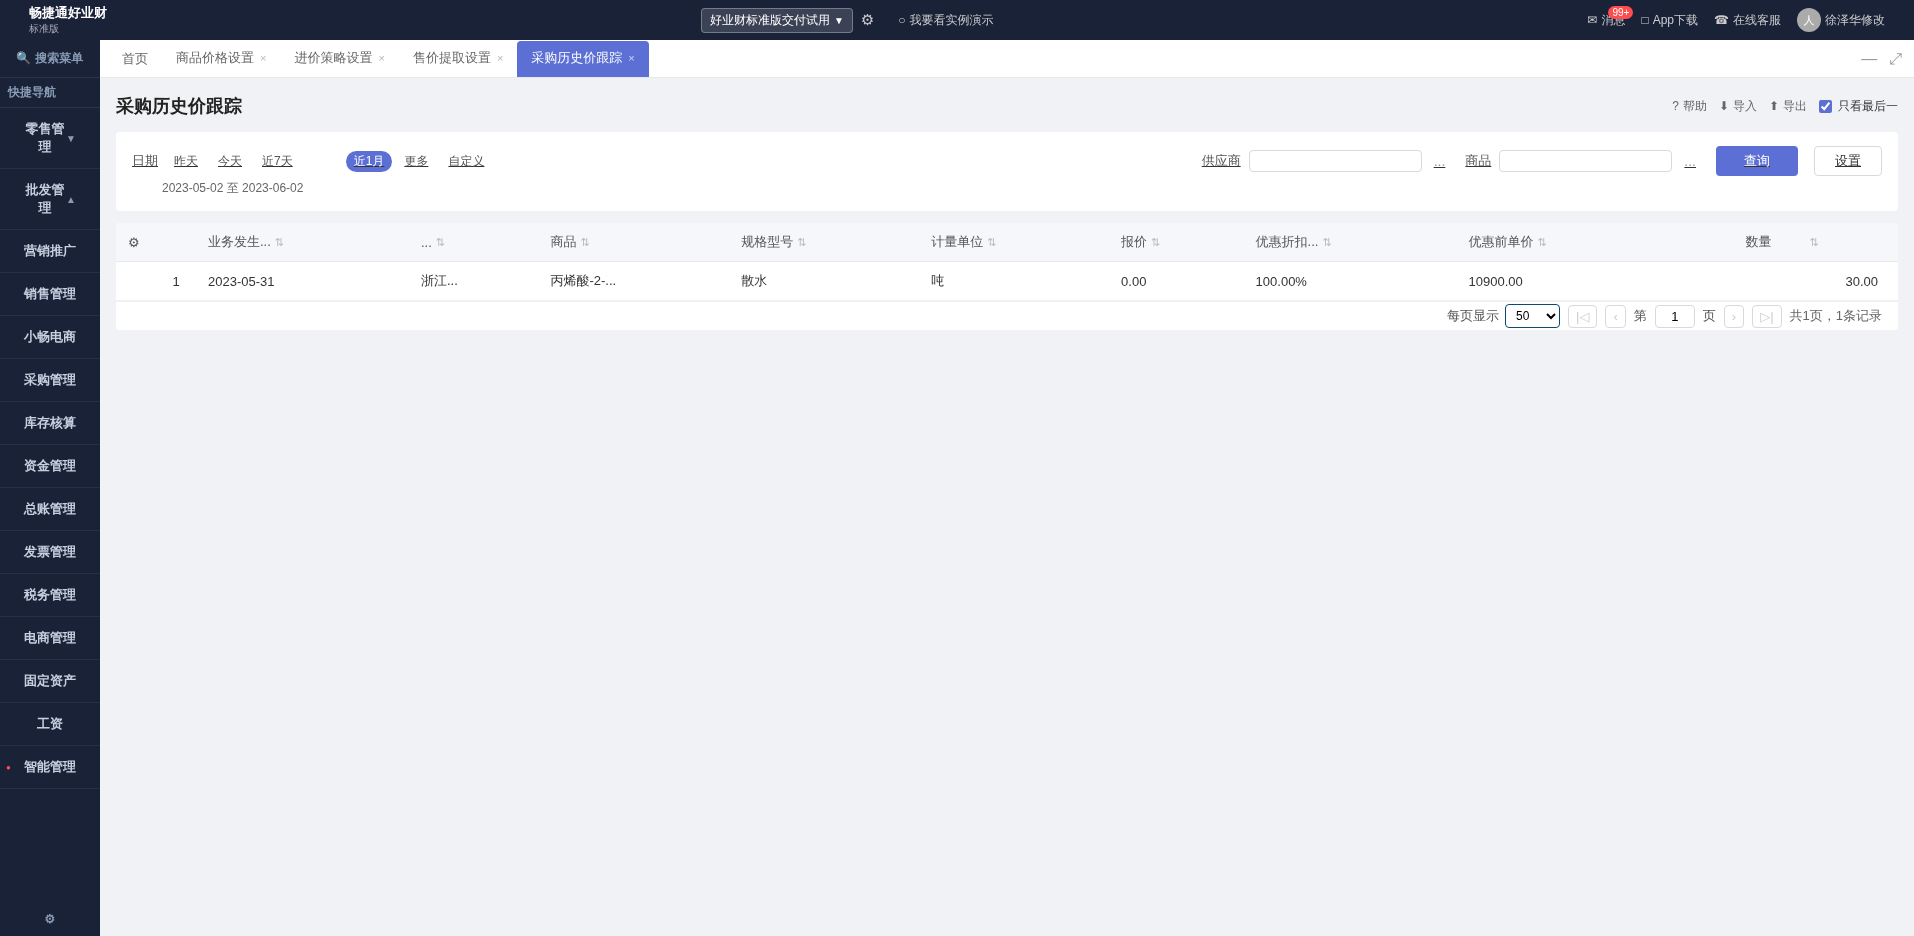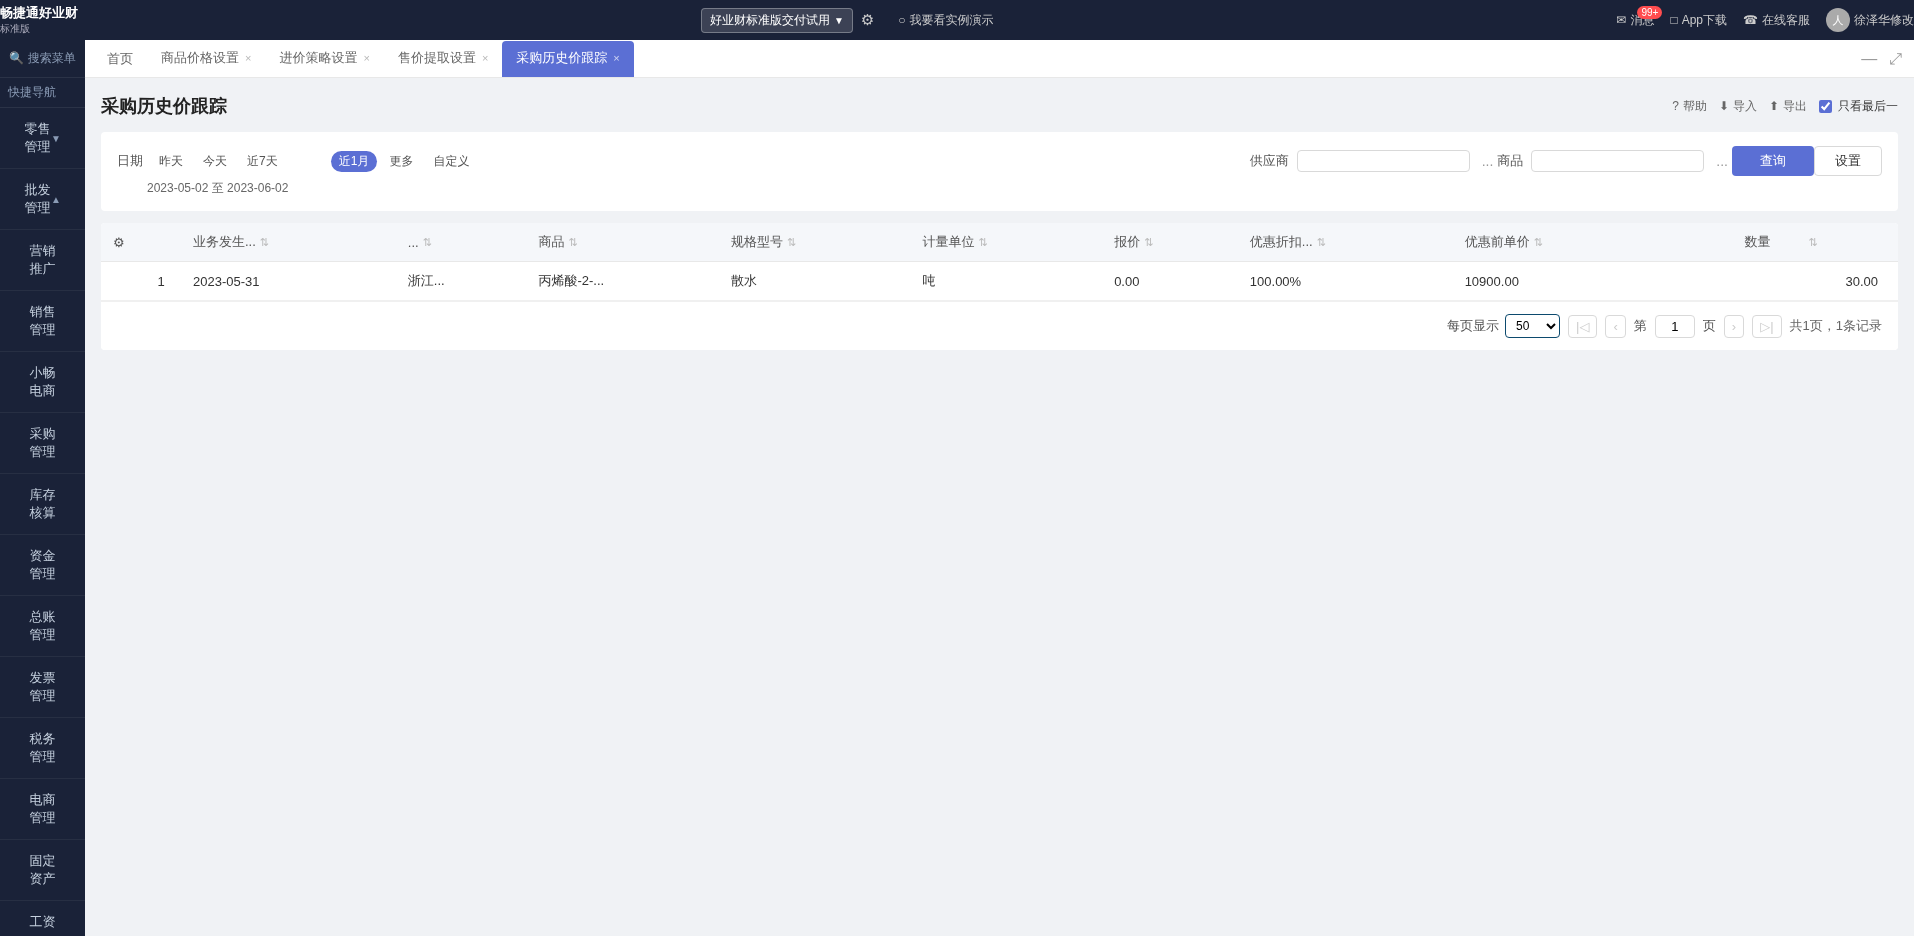--- a/index.html
+++ b/index.html
@@ -1,38 +1,38 @@
 <!DOCTYPE html>
 <html><head>
   <meta charset="utf-8">
   <style>
     * { box-sizing: border-box; margin: 0; padding: 0; }
     body { font-family: "Microsoft YaHei", "PingFang SC", sans-serif; font-size: 13px; background: #f0f2f5; color: #333; display: flex; flex-direction: column; height: 936px; overflow: hidden; }
 
     
-    .topbar { height: 40px; background: #1a2238; display: flex; align-items: center; padding: 0 0; justify-content: space-between; flex-shrink: 0; }
+    .topbar { height: 40px; background: #1a2238; display: flex; align-items: center; padding: 0 29px; justify-content: space-between; flex-shrink: 0; }
     .topbar-left { display: flex; align-items: center; gap: 8px; }
     .logo-area { display: flex; flex-direction: column; color: #fff; font-size: 12px; line-height: 1.3; }
     .logo-area .logo-title { font-size: 13px; font-weight: bold; }
     .logo-area .logo-sub { font-size: 10px; color: #aab; }
     .topbar-center { display: flex; align-items: center; gap: 4px; }
     .edition-select { background: rgba(255,255,255,0.15); border: 1px solid rgba(255,255,255,0.3); color: #fff; padding: 3px 8px; border-radius: 4px; font-size: 12px; display: flex; align-items: center; gap: 4px; cursor: pointer; }
     .edition-select .arrow { font-size: 10px; }
     .settings-icon-btn { color: #ccc; cursor: pointer; font-size: 15px; padding: 4px; }
     .demo-link { color: #ccc; font-size: 12px; cursor: pointer; display: flex; align-items: center; gap: 4px; margin-left: 16px; }
     .topbar-right { display: flex; align-items: center; gap: 16px; color: #ccc; font-size: 12px; }
     .topbar-right-item { display: flex; align-items: center; gap: 4px; cursor: pointer; position: relative; }
     .badge { background: #ff4d4f; color: #fff; font-size: 10px; padding: 1px 4px; border-radius: 8px; position: absolute; top: -6px; right: -8px; }
     .avatar-circle { width: 24px; height: 24px; border-radius: 50%; background: #aaa; display: flex; align-items: center; justify-content: center; color: #fff; font-size: 11px; }
 
     
     .main-layout { display: flex; flex: 1; overflow: hidden; }
 
     
-    .sidebar { width: 85px; background: #1a2238; display: flex; flex-direction: column; flex-shrink: 0; overflow-y: auto; }
+    .sidebar { width: 100px; background: #1a2238; display: flex; flex-direction: column; flex-shrink: 0; overflow-y: auto; font-weight: bold; }
     .sidebar-search { padding: 10px 8px; color: #8a9bb5; font-size: 12px; text-align: center; cursor: pointer; border-bottom: 1px solid rgba(255,255,255,0.08); }
     .sidebar-nav { padding: 6px 8px; color: #8a9bb5; font-size: 12px; text-align: left; cursor: pointer; border-bottom: 1px solid rgba(255,255,255,0.08); }
     .sidebar-item { padding: 12px 24px; color: #c5d0de; font-size: 13px; text-align: center; cursor: pointer; display: flex; align-items: center; justify-content: space-between; border-bottom: 1px solid rgba(255,255,255,0.06); }
     .sidebar-item .item-label { flex: 1; text-align: center; }
     .sidebar-item .expand-icon { font-size: 10px; color: #8a9bb5; }
     .sidebar-item.has-dot { position: relative; }
     .sidebar-item.has-dot::before { content: '●'; color: #ff4d4f; font-size: 8px; position: absolute; left: 6px; top: 50%; transform: translateY(-50%); }
     .sidebar-bottom { margin-top: auto; padding: 10px; color: #8a9bb5; font-size: 12px; text-align: center; cursor: pointer; }
 
     
@@ -54,21 +54,21 @@
     
     .page-header { display: flex; align-items: center; justify-content: space-between; margin-bottom: 14px; }
     .page-title { font-size: 18px; font-weight: bold; color: #222; }
     .page-actions { display: flex; align-items: center; gap: 12px; }
     .page-action-btn { font-size: 12px; color: #666; cursor: pointer; display: flex; align-items: center; gap: 4px; }
     .checkbox-wrap { display: flex; align-items: center; gap: 6px; font-size: 12px; color: #333; }
     .checkbox-wrap input[type=checkbox] { accent-color: #5b6fd4; }
 
     
     .filter-area { background: #fff; border-radius: 4px; padding: 14px 16px; margin-bottom: 12px; }
-    .filter-row { display: flex; gap: 0; flex-wrap: wrap; }
+    .filter-row { display: flex; gap: 16px; flex-wrap: wrap; text-decoration: underline; }
     .filter-group { display: flex; align-items: center; gap: 8px; }
     .filter-label { color: #555; font-size: 13px; white-space: nowrap; }
     .date-options { display: flex; align-items: center; gap: 4px; }
     .date-opt { padding: 2px 8px; border-radius: 12px; font-size: 12px; color: #555; cursor: pointer; }
     .date-opt.active { background: #5b6fd4; color: #fff; margin-left: 41px; }
     .date-range { font-size: 12px; color: #666; margin-top: 20px; }
     .filter-input-wrap { display: flex; align-items: center; border: 1px solid #d9d9d9; border-radius: 4px; padding: 3px 8px; background: #fff; min-width: 160px; }
     .filter-input { border: none; outline: none; font-size: 12px; flex: 1; background: transparent; }
     .filter-dots { color: #999; font-size: 14px; cursor: pointer; padding: 2px 4px; }
     .query-btn { background: #5b6fd4; color: #fff; border: none; border-radius: 4px; padding: 6px 28px; font-size: 13px; cursor: pointer; }
@@ -79,21 +79,21 @@
     .data-table { width: 100%; border-collapse: collapse; font-size: 13px; }
     .data-table thead tr { background: #f5f7fa; }
     .data-table th { padding: 10px 12px; text-align: left; color: #555; font-weight: normal; border-bottom: 1px solid #e8e8e8; white-space: nowrap; font-size: 13px; }
     .data-table td { padding: 10px 12px; border-bottom: 1px solid #f0f0f0; color: #333; white-space: nowrap; }
     .col-settings { width: 40px; text-align: center; }
     .col-num { width: 40px; text-align: center; color: #888; }
     .sort-icon { color: #bbb; font-size: 11px; margin-left: 2px; cursor: pointer; }
     .th-inner { display: flex; align-items: center; gap: 2px; }
 
     
-    .pagination-bar { display: flex; align-items: center; justify-content: flex-end; padding: 12px 16px; background: #fff; border-top: 1px solid #f0f0f0; gap: 8px; font-size: 13px; color: #555; }
+    .pagination-bar { display: flex; align-items: center; justify-content: flex-end; padding: 2px 16px; background: #fff; border-top: 1px solid #f0f0f0; gap: 8px; font-size: 13px; color: #555; }
     .per-page-wrap { display: flex; align-items: center; gap: 6px; }
     .per-page-select { border: 1px solid #0c4a6e; border-radius: 4px; padding: 3px 6px; font-size: 12px; background: #fff; }
     .page-nav-btn { border: 1px solid #d9d9d9; border-radius: 4px; background: #fff; color: #555; padding: 3px 7px; cursor: pointer; font-size: 13px; }
     .page-nav-btn:disabled { color: #ccc; cursor: not-allowed; }
     .page-input { width: 40px; border: 1px solid #d9d9d9; border-radius: 4px; text-align: center; padding: 3px; font-size: 13px; }
     .page-info { color: #666; font-size: 13px; }
   </style>
 </head>
 <body>
 

